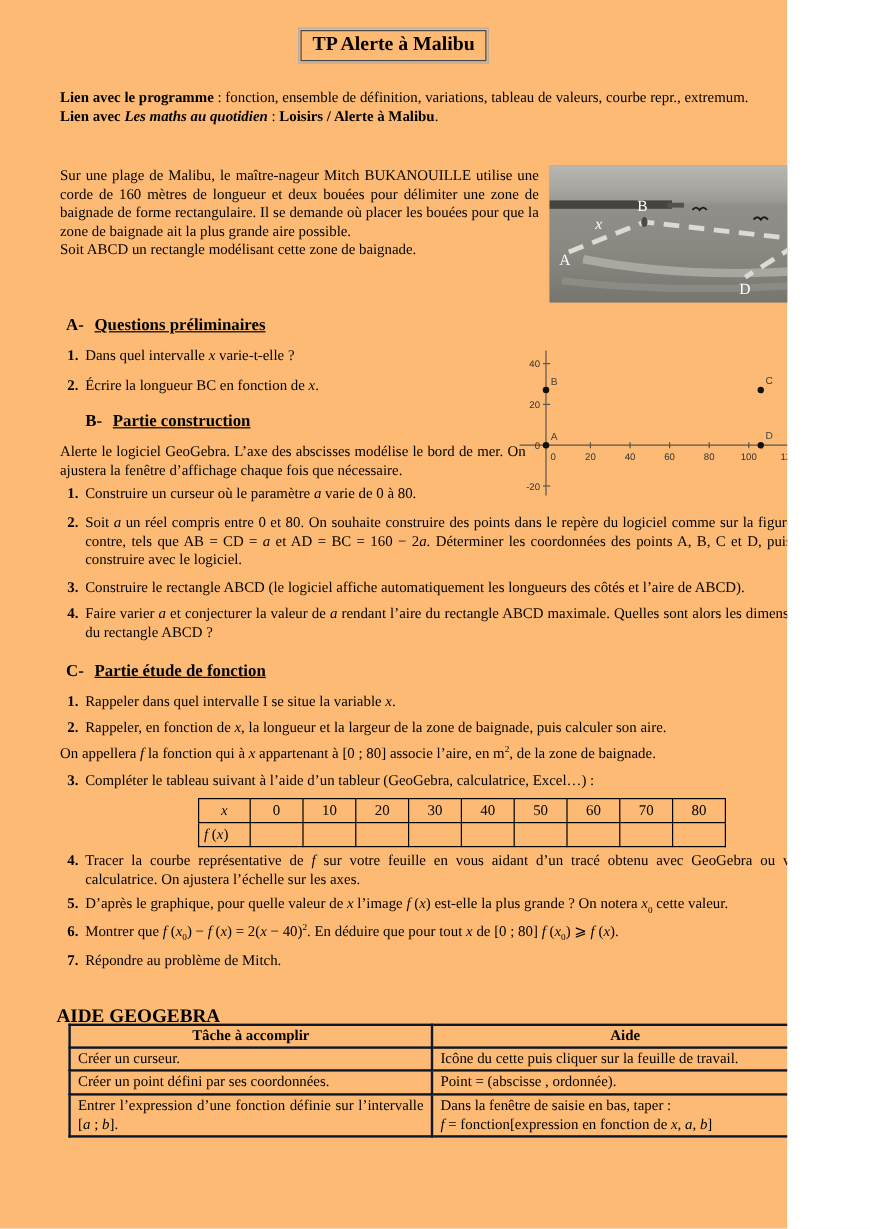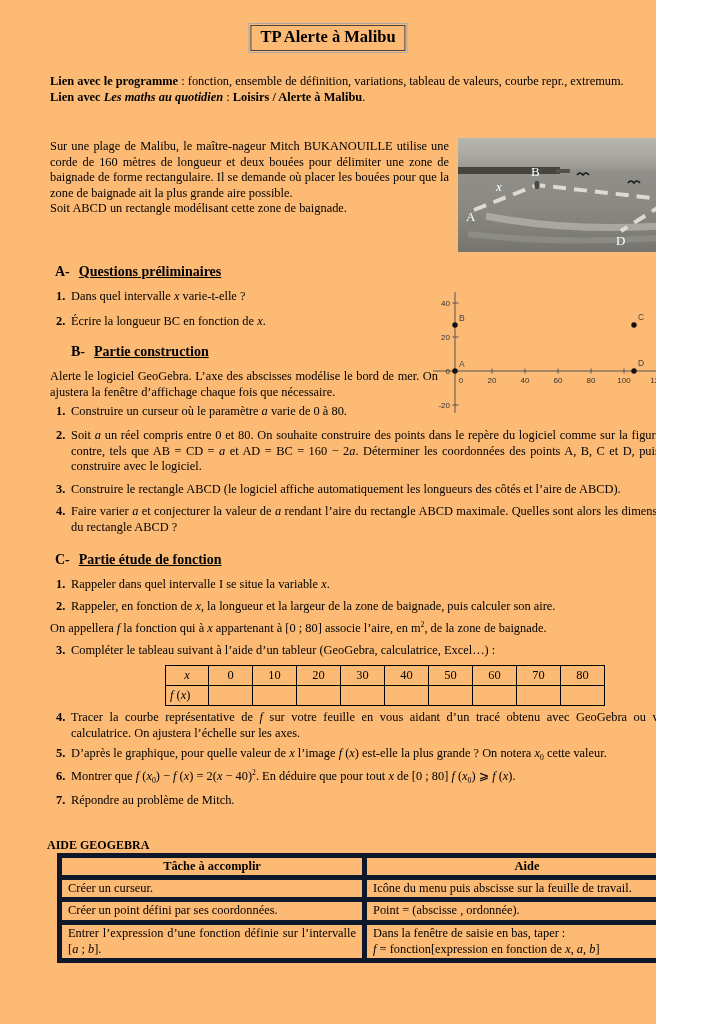--- a/index.html
+++ b/index.html
@@ -26,23 +26,23 @@
                     #8d8b86 50%,#888780 64%,#7f7e78 82%,#75746e 100%);
          background-color:#8d8b86;}
   .beach svg{position:absolute;left:0;top:0;}
   .jetty{position:absolute;left:0;top:29px;width:102px;height:7px;background:#45443f;}
   .jetty2{position:absolute;left:98px;top:31px;width:14px;height:4px;background:#53524c;}
   .vtable{border-collapse:collapse;}
   .vtable td{border:1px solid #000;height:19px;text-align:center;padding:0 2px;
              font-size:12.4px;vertical-align:middle;}
   .vtable td.xcol{width:36px;}
   .vtable td.vcol{width:39px;}
-  .aide-h{font-weight:bold;font-size:12px;}
+  .aide-h{font-weight:bold;font-size:16px;}
   .atable{border-collapse:collapse;table-layout:fixed;width:620px;}
-  .atable td{border:5px solid #0f172a;padding:0px 6px 1px 6px;vertical-align:top;
+  .atable td{border:2px solid #0f172a;padding:0px 6px 1px 6px;vertical-align:top;
              font-size:12.4px;line-height:16.2px;}
   .atable .hdr{font-weight:bold;text-align:center;}
   .atable .c1{width:288px;}
   .atable .c2{width:308px;}
   .graph text{font-family:"Liberation Sans",sans-serif;}
   .tick{font-size:8px;fill:#333;}
   .ptlabel{font-size:8.5px;fill:#444;}
   .beachlabel{font-size:13px;fill:#fff;font-family:"Liberation Serif",serif;}
 </style>
 </head>
@@ -220,21 +220,21 @@
 
   <div class="abs aide-h" style="left:47px;top:838px;">AIDE GEOGEBRA</div>
   <table class="atable abs" style="left:57px;top:853px;">
     <tbody>
         <tr>
       <td class="c1 hdr">Tâche à accomplir</td>
       <td class="c2 hdr">Aide</td>
     </tr>
     <tr>
       <td class="c1"><span>Créer un curseur.</span></td>
-      <td class="c2"><span>Icône du menu puis abscisse sur la feuille de travail.</span></td>
+      <td class="c2"><span>Icône du cette puis cliquer sur la feuille de travail.</span></td>
     </tr>
     <tr>
       <td class="c1"><span>Créer un point défini par ses coordonnées.</span></td>
       <td class="c2"><span>Point = (abscisse , ordonnée).</span></td>
     </tr>
     <tr>
       <td class="c1 just"><span>Entrer l’expression d’une fonction définie sur l’intervalle [</span><span class="seg-i">a</span><span> ; </span><span class="seg-i">b</span><span>].</span></td>
       <td class="c2">
         <div><span>Dans la fenêtre de saisie en bas, taper :</span></div>
         <div><span class="seg-i">f</span><span> = fonction[expression en fonction de </span><span class="seg-i">x</span><span>, </span><span class="seg-i">a</span><span>, </span><span class="seg-i">b</span><span>]</span></div>

